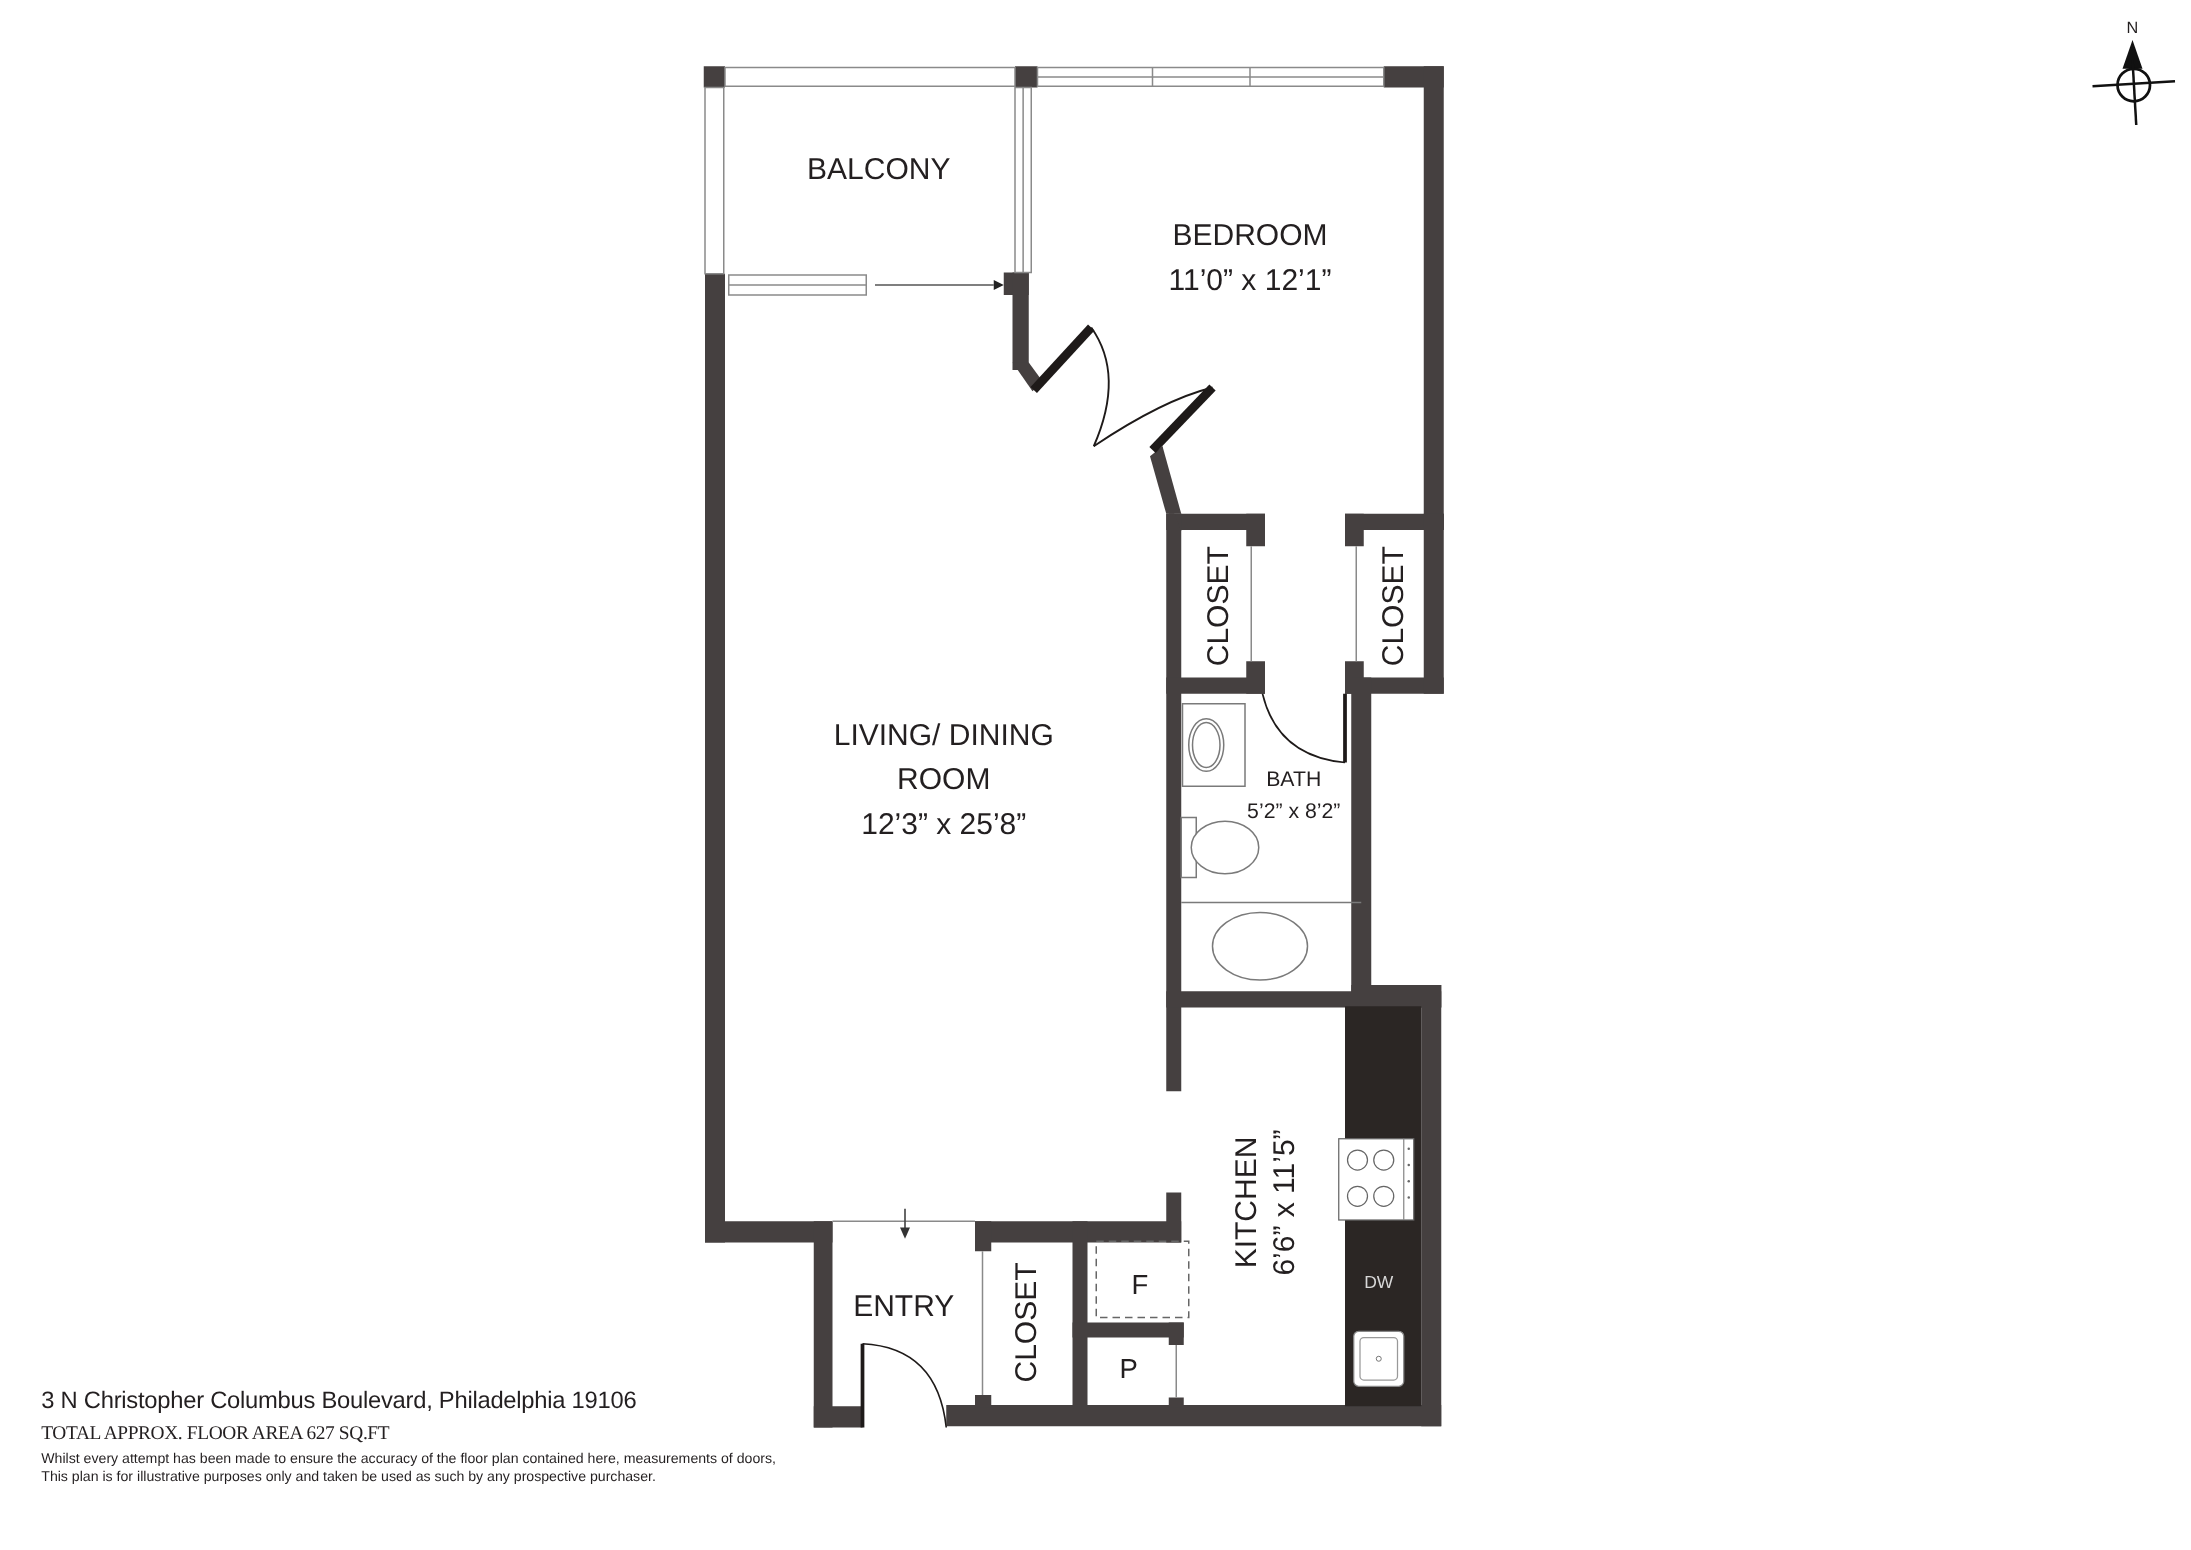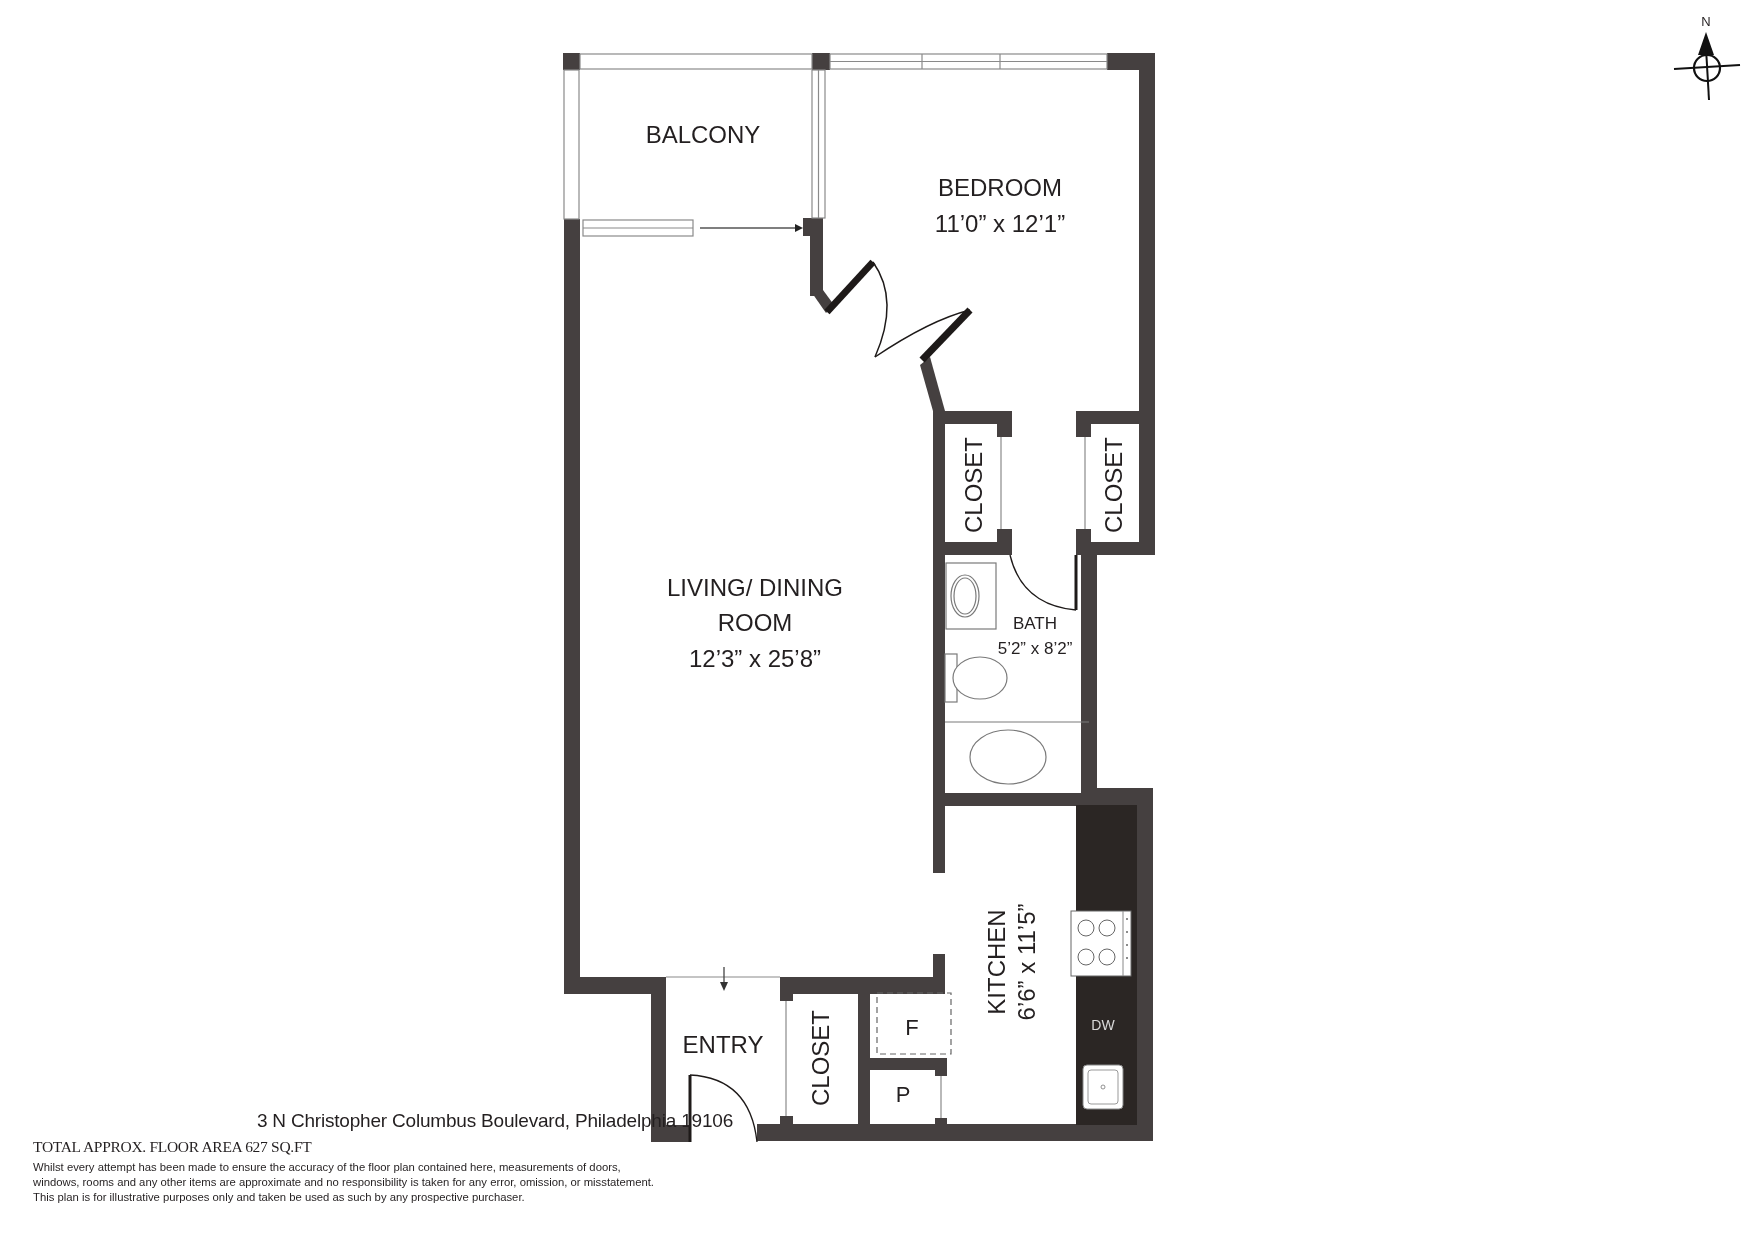--- a/index.html
+++ b/index.html
@@ -1,20 +1,20 @@
 <!DOCTYPE html>
 <html><head>
 <meta charset="utf-8">
 <style>
   html, body { margin: 0; padding: 0; background: #ffffff; }
   body { width: 1753px; height: 1240px; position: relative; overflow: hidden; font-family: "Liberation Sans", sans-serif; }
   #plan { position: absolute; left: 0; top: 0; width: 1753px; height: 1240px; }
   .lbl { font-family: "Liberation Sans", sans-serif; fill: #231f20; }
   .footer { position: absolute; left: 33px; top: 1110px; color: #231f20; font-family: "Liberation Sans", sans-serif; }
-  .addr { font-size: 19px; letter-spacing: -0.2px; margin: 0 0 6px 0; text-align: right; }
+  .addr { font-size: 19px; letter-spacing: -0.2px; margin: 0 0 6px 0; }
   .area { font-size: 15.5px; letter-spacing: -0.3px; margin: 0 0 4px 0; font-family: Liberation Serif, serif; }
   .disc { font-size: 11.3px; line-height: 15px; margin: 0; width: 700px; }
 </style>
 </head>
 <body>
 
 <svg id="plan" viewBox="0 0 1753 1240" xmlns="http://www.w3.org/2000/svg">
 
   <g fill="#454040">
 
@@ -198,15 +198,14 @@
   <text class="lbl" transform="translate(829,1058) rotate(-90)" text-anchor="middle" font-size="24">CLOSET</text>
 
   <text class="lbl" x="912" y="1035" text-anchor="middle" font-size="22">F</text>
   <text class="lbl" x="903" y="1102" text-anchor="middle" font-size="22">P</text>
 </svg>
 
 <div class="footer">
   <p class="addr">3 N Christopher Columbus Boulevard, Philadelphia 19106</p>
   <p class="area">TOTAL APPROX. FLOOR AREA 627 SQ.FT</p>
   <p class="disc">Whilst every attempt has been made to ensure the accuracy of the floor plan contained here, measurements of doors,</p>
-  <p class="disc">windows, rooms and any other items are approximate and no responsibility is taken for any error, omission, or misstatement.</p>
   <p class="disc">This plan is for illustrative purposes only and taken be used as such by any prospective purchaser.</p>
 </div>
 
 </body></html>

